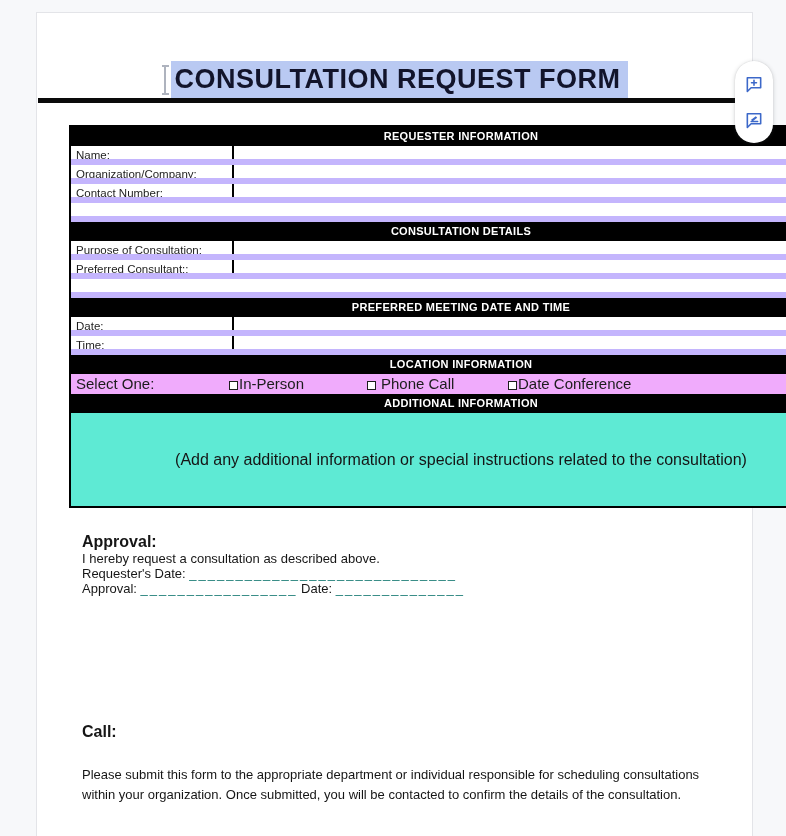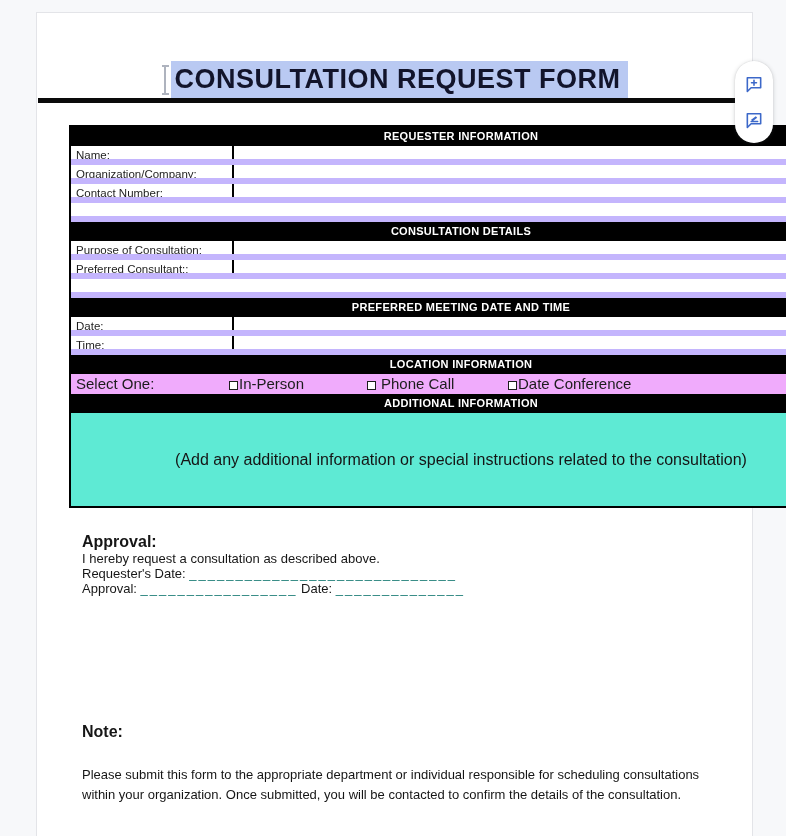--- a/index.html
+++ b/index.html
@@ -237,21 +237,21 @@
     </div>
     <div class="b-line">
       <span>Approval:</span>
       <span class="u-line">_________________</span>
       <span>Date:</span>
       <span class="u-line">______________</span>
     </div>
   </div>
 
   <div class="body-block note-block">
-    <div class="b-heading">Note:</div>
+    <div class="b-heading">Call:</div>
     <div class="note-para">Please submit this form to the appropriate department or individual responsible for scheduling consultations within your organization. Once submitted, you will be contacted to confirm the details of the consultation.</div>
   </div>
 
 </div>
 
 <div class="fab-pill">
   <button class="fab-btn" title="">
     <svg width="20" height="20" viewBox="0 0 24 24" fill="none" stroke="#3c68c9" stroke-width="1.9">
       <path d="M4 4.5 H20 V16.5 H8.5 L4 21 Z" stroke-linejoin="round"></path>
       <path d="M12 7.5 V13.5 M9 10.5 H15" stroke-linecap="round"></path>

